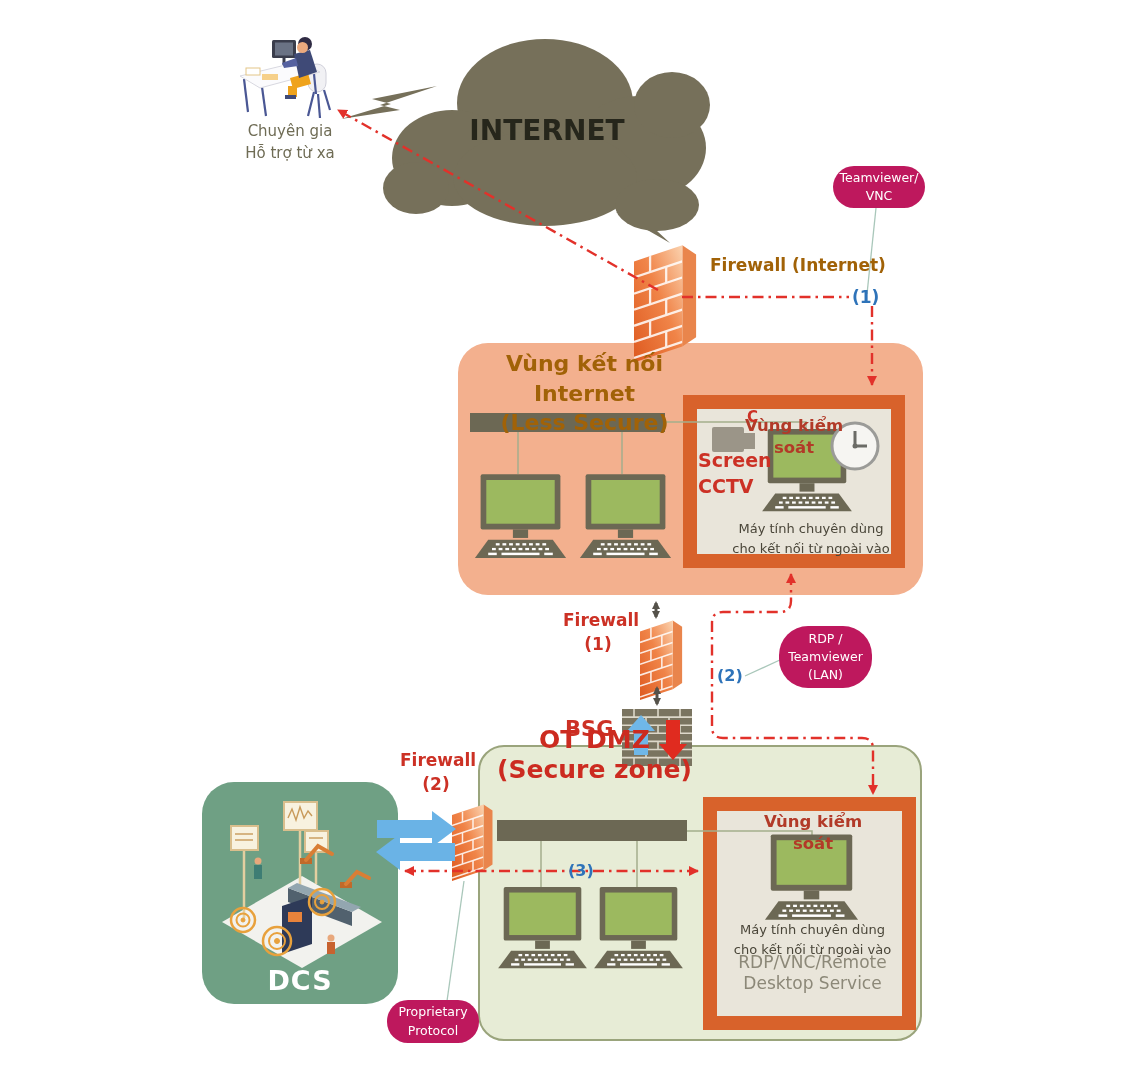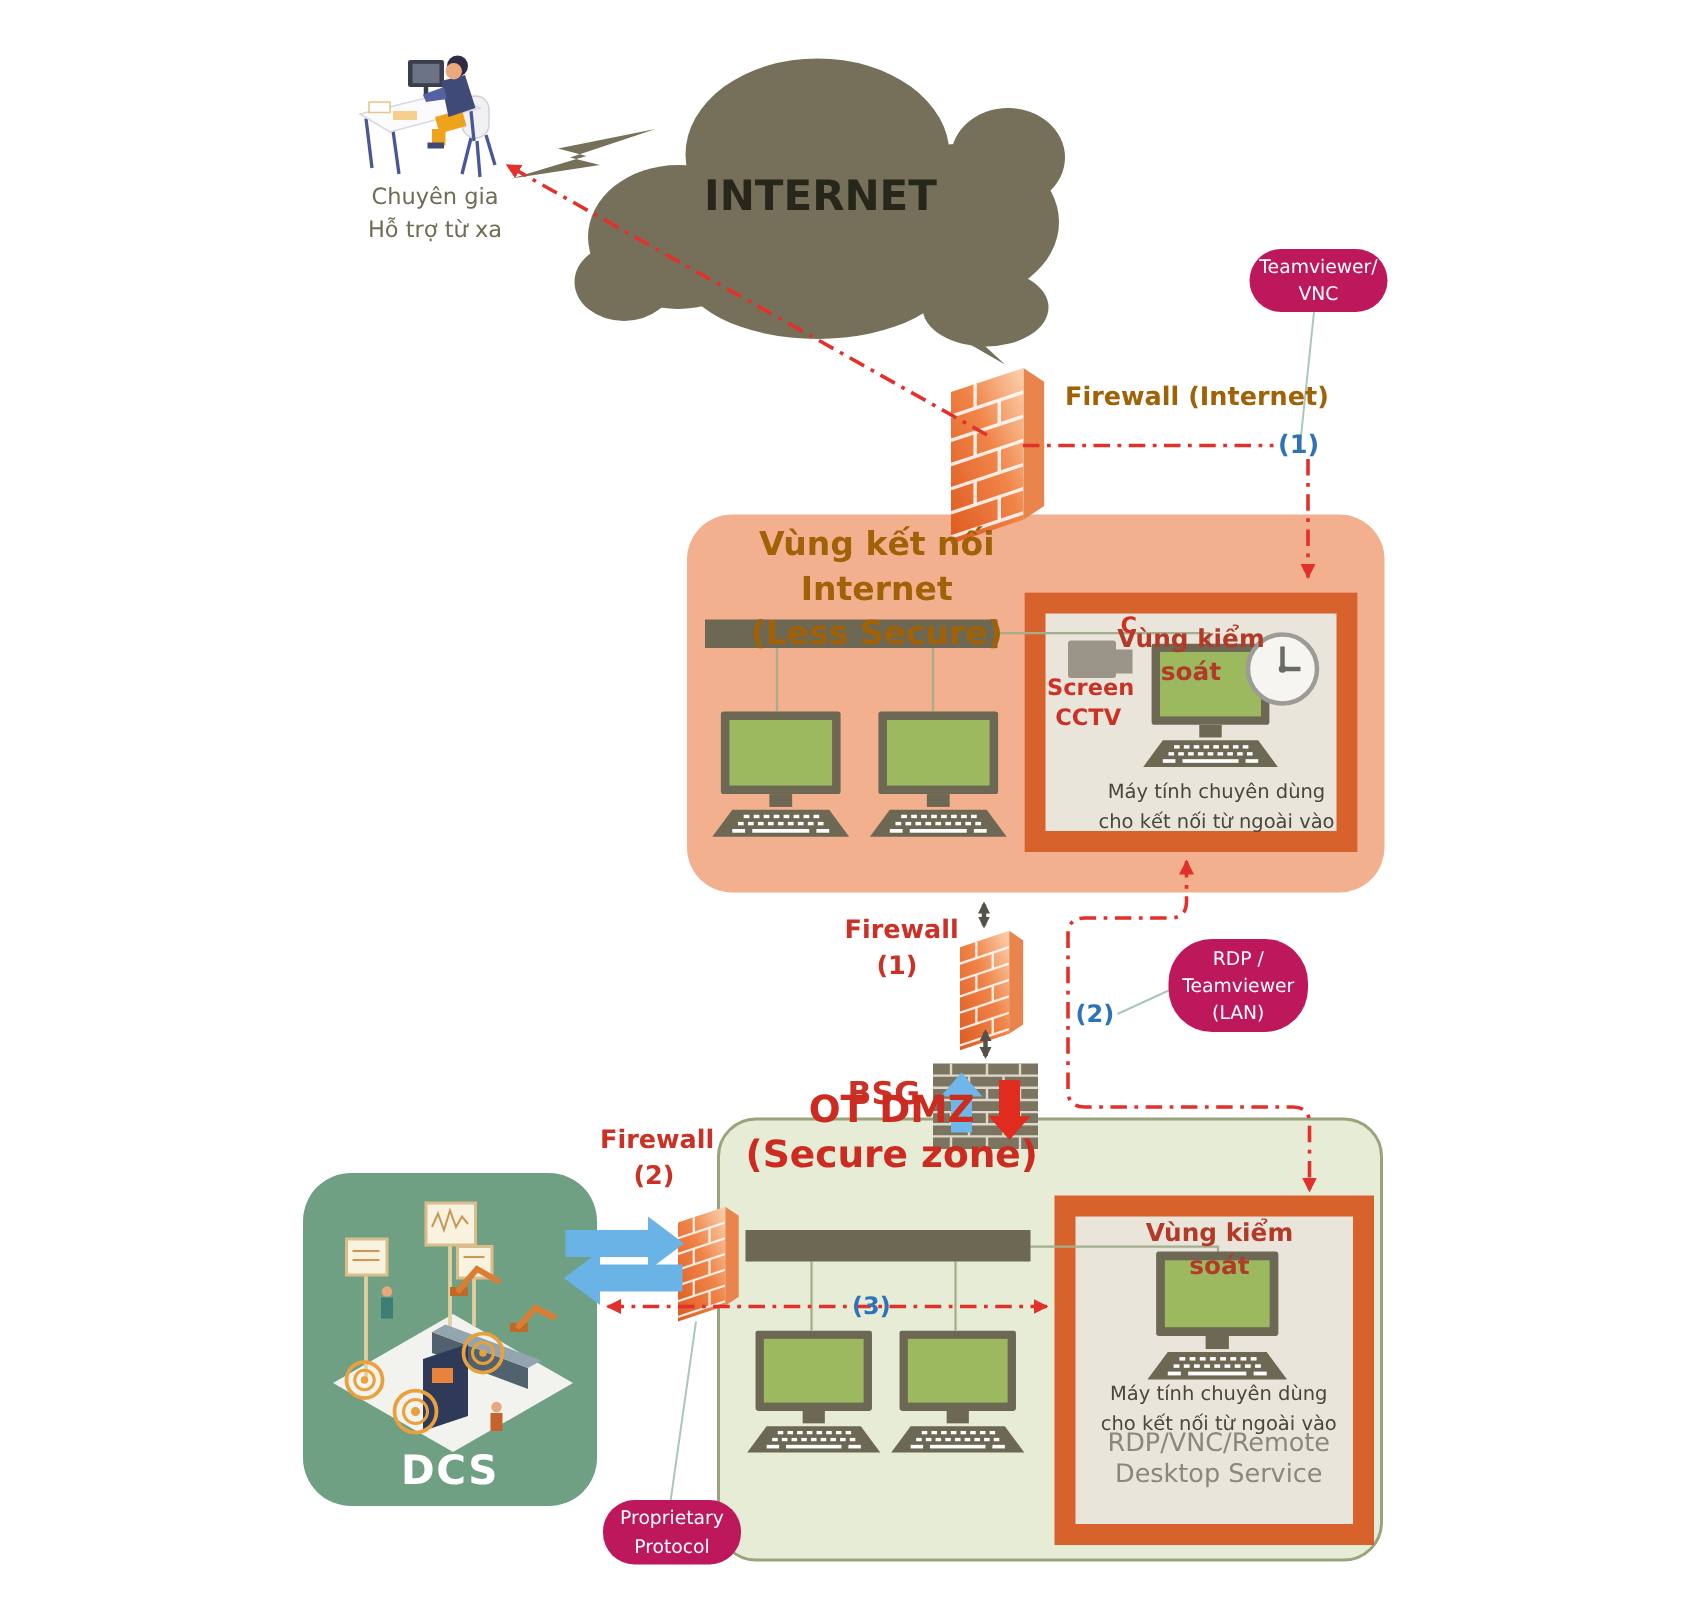--- a/index.html
+++ b/index.html
@@ -299,21 +299,21 @@
 
   <div class="lbl bold olive zone1-title center" style="left:462px;top:349px;width:245px;">
     <span style="display:block">Vùng kết nối Internet</span>
     <span style="display:block">(Less Secure)</span>
   </div>
 
   <div class="lbl bold maroon cz-title center" style="left:730px;top:371px;width:128px;">Vùng kiểm soát</div>
 
   <div class="lbl bold red" style="left:747px;top:407px;font-size:15px;">C</div>
 
-  <div class="lbl bold red center" style="left:698px;top:448px;width:55px;font-size:15px;">
+  <div class="lbl bold red center" style="left:698px;top:448px;width:55px;font-size:19px;">
     <span style="display:block">Screen</span>
     <span style="display:block">CCTV</span>
   </div>
 
   <div class="lbl small-dark center" style="left:731px;top:519px;width:160px;">
     <span style="display:block">Máy tính chuyên dùng</span>
     <span style="display:block">cho kết nối từ ngoài vào</span>
   </div>
 
   <div class="lbl bold red fw-label center" style="left:563px;top:609px;width:70px;">
@@ -348,18 +348,18 @@
     <span>Teamviewer/</span>
     <span>VNC</span>
   </div>
 
   <div class="badge pill3" style="left:779px;top:626px;width:93px;height:62px;">
     <span>RDP /</span>
     <span>Teamviewer</span>
     <span>(LAN)</span>
   </div>
 
-  <div class="badge pill2" style="left:402px;top:1000px;width:92px;height:43px;">
+  <div class="badge pill2" style="left:387px;top:1000px;width:92px;height:43px;">
     <span>Proprietary</span>
     <span>Protocol</span>
   </div>
 
 </div>
 
 </body></html>

